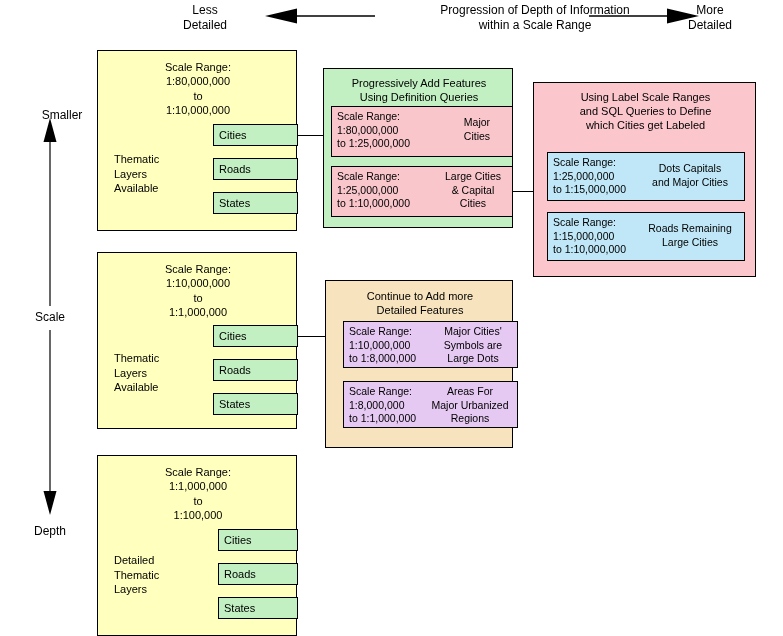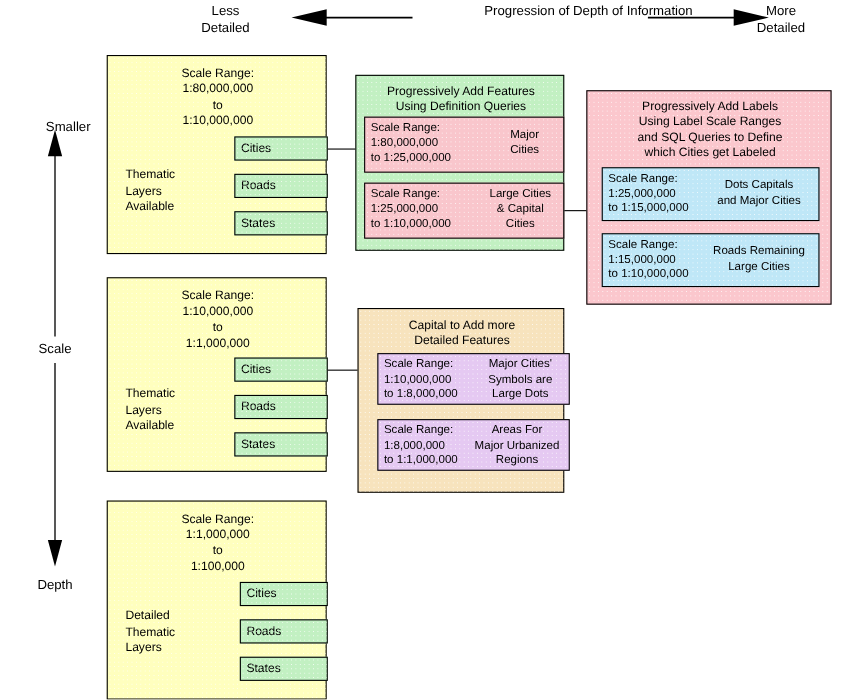--- a/index.html
+++ b/index.html
@@ -66,20 +66,21 @@
   <div>Detailed</div>
 </div>
 
 <svg class="arrow" style="left:265px;top:8px;" width="110" height="16" viewBox="0 0 110 16">
   <line x1="30" y1="8" x2="110" y2="8" stroke="#000" stroke-width="1.6"></line>
   <polygon points="0,8 32,0.5 32,15.5" fill="#000"></polygon>
 </svg>
 
 <div class="abs hdr" style="left:385px;top:3px;width:300px;text-align:center;">
   <div>Progression of Depth of Information</div>
+  <div>within a Scale Range</div>
 </div>
 
 <svg class="arrow" style="left:589px;top:8px;" width="110" height="16" viewBox="0 0 110 16">
   <line x1="0" y1="8" x2="80" y2="8" stroke="#000" stroke-width="1.6"></line>
   <polygon points="110,8 78,0.5 78,15.5" fill="#000"></polygon>
 </svg>
 
 <div class="abs hdr" style="left:655px;top:3px;width:110px;">
   <div>More</div>
   <div>Detailed</div>
@@ -156,21 +157,20 @@
     <div>Large Cities</div>
     <div>&amp; Capital</div>
     <div>Cities</div>
   </div>
 </div>
 
 <div class="line hline" style="left:513px;top:191px;width:21px;"></div>
 
 <div class="box pink tex" style="left:533px;top:82px;width:223px;height:195px;">
   <div class="titlebox abs" style="left:0;top:7px;width:223px;">
-    <div>Progressively Add Labels</div>
     <div>Using Label Scale Ranges</div>
     <div>and SQL Queries to Define</div>
     <div>which Cities get Labeled</div>
   </div>
 </div>
 
 <div class="subrow blue tex" style="left:547px;top:152px;width:198px;height:49px;">
   <div class="l">
     <div>Scale Range:</div>
     <div>1:25,000,000</div>
@@ -215,21 +215,21 @@
   <span>Roads</span>
 </div>
 <div class="lyrbox green tex" style="left:213px;top:393px;width:85px;height:22px;">
   <span>States</span>
 </div>
 
 <div class="line hline" style="left:298px;top:336px;width:28px;"></div>
 
 <div class="box tan tex" style="left:325px;top:280px;width:188px;height:168px;">
   <div class="titlebox abs" style="left:0;top:8px;width:188px;">
-    <div>Capital to Add more</div>
+    <div>Continue to Add more</div>
     <div>Detailed Features</div>
   </div>
 </div>
 
 <div class="subrow purple tex" style="left:343px;top:321px;width:175px;height:47px;">
   <div class="l">
     <div>Scale Range:</div>
     <div>1:10,000,000</div>
     <div>to 1:8,000,000</div>
   </div>

